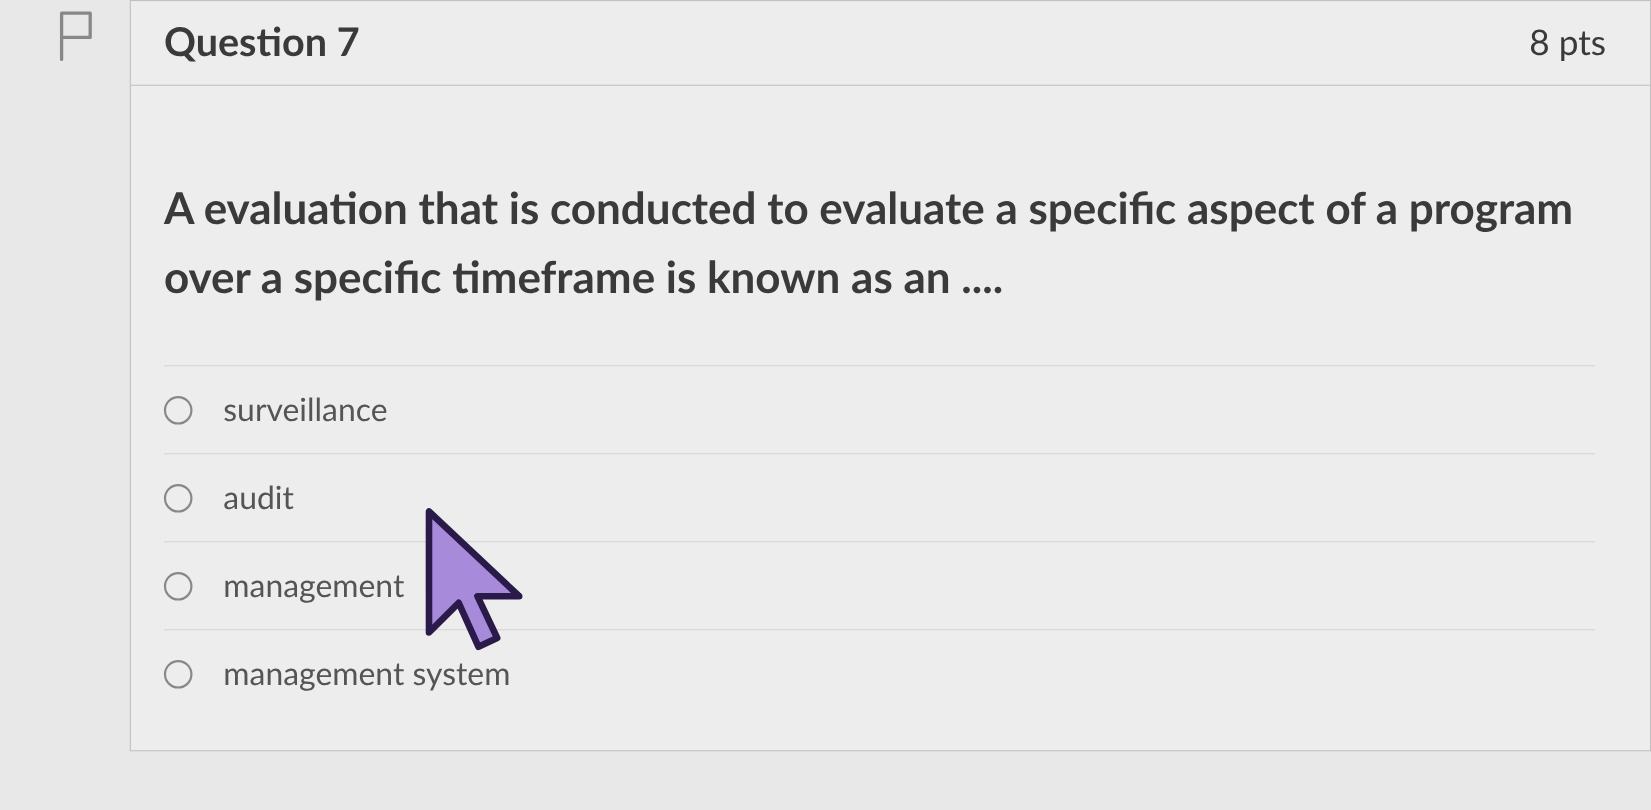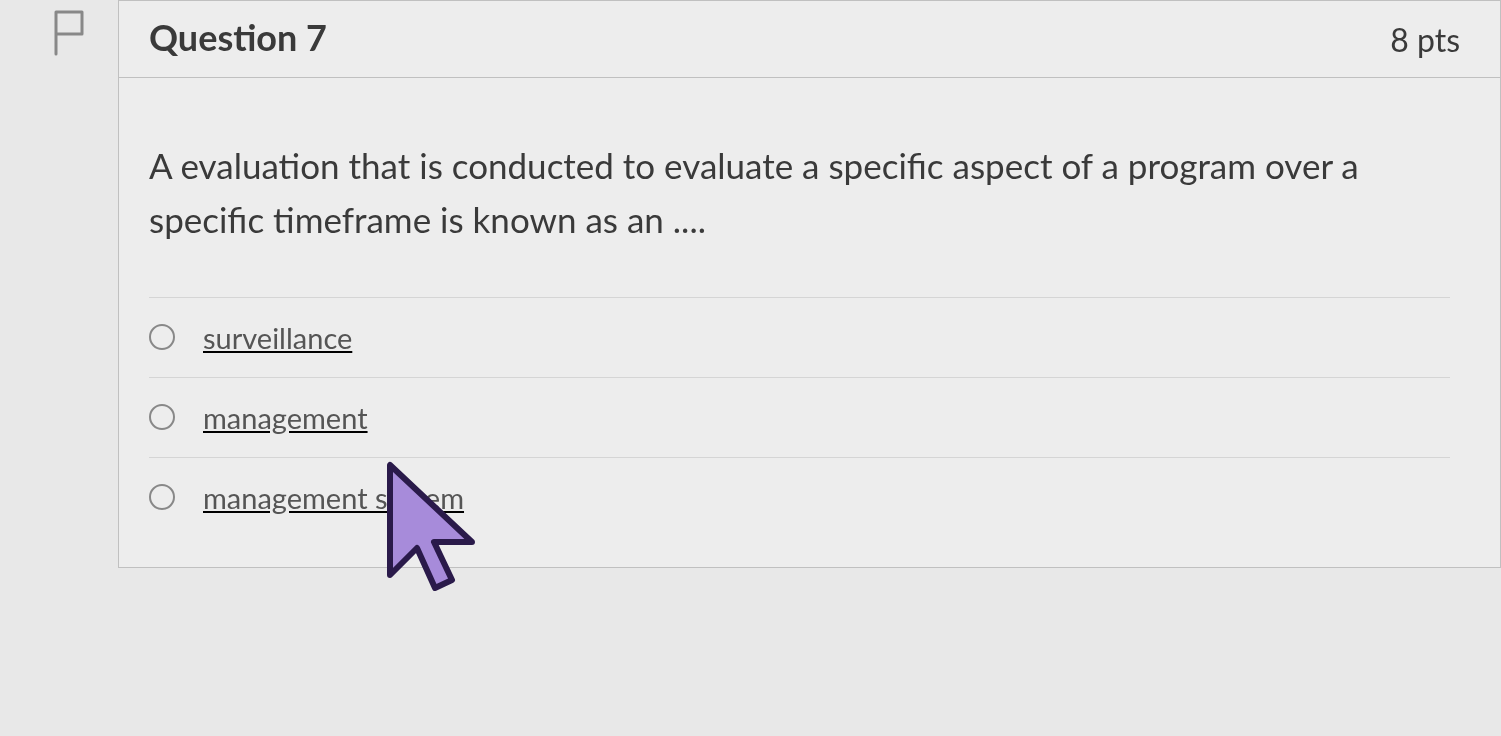--- a/index.html
+++ b/index.html
@@ -28,48 +28,48 @@
     }
     .question-card {
       flex: 1;
       background: #ededed;
       border: 1px solid #c0c0c0;
       margin-right: 0;
     }
     .question-header {
       display: flex;
       justify-content: space-between;
-      align-items: flex-end;
+      align-items: center;
       padding: 14px 40px 18px 30px;
       border-bottom: 1px solid #c0c0c0;
     }
     .question-title {
       font-size: 36px;
       font-weight: 700;
       color: #3a3a3a;
     }
     .question-points {
       font-size: 32px;
       color: #3a3a3a;
       font-weight: 400;
     }
     .question-body {
       padding: 60px 50px 30px 30px;
     }
     .question-prompt {
-      font-size: 35px;
+      font-size: 40px;
       color: #3a3a3a;
       line-height: 1.55;
       margin-bottom: 50px;
-      font-weight: 400;
+      font-weight: 700;
+      margin-top: 20px;
     }
     .options-list {
       display: flex;
       flex-direction: column;
-      text-decoration: underline;
     }
     .option-row {
       display: flex;
       align-items: center;
       padding: 22px 0;
       border-top: 1px solid #d5d5d5;
       cursor: pointer;
     }
     .radio-circle {
       width: 26px;
@@ -111,20 +111,24 @@
     <div class="question-body">
       <div class="question-prompt">A evaluation that is conducted to evaluate a specific aspect of a program over a specific timeframe is known as an ....</div>
 
       <div class="options-list">
         <label class="option-row">
           <span class="radio-circle"></span>
           <span class="option-label">surveillance</span>
         </label>
         <label class="option-row">
           <span class="radio-circle"></span>
+          <span class="option-label">audit</span>
+        </label>
+        <label class="option-row">
+          <span class="radio-circle"></span>
           <span class="option-label">management</span>
         </label>
         <label class="option-row">
           <span class="radio-circle"></span>
           <span class="option-label">management system</span>
         </label>
       </div>
     </div>
   </div>
 </div>

